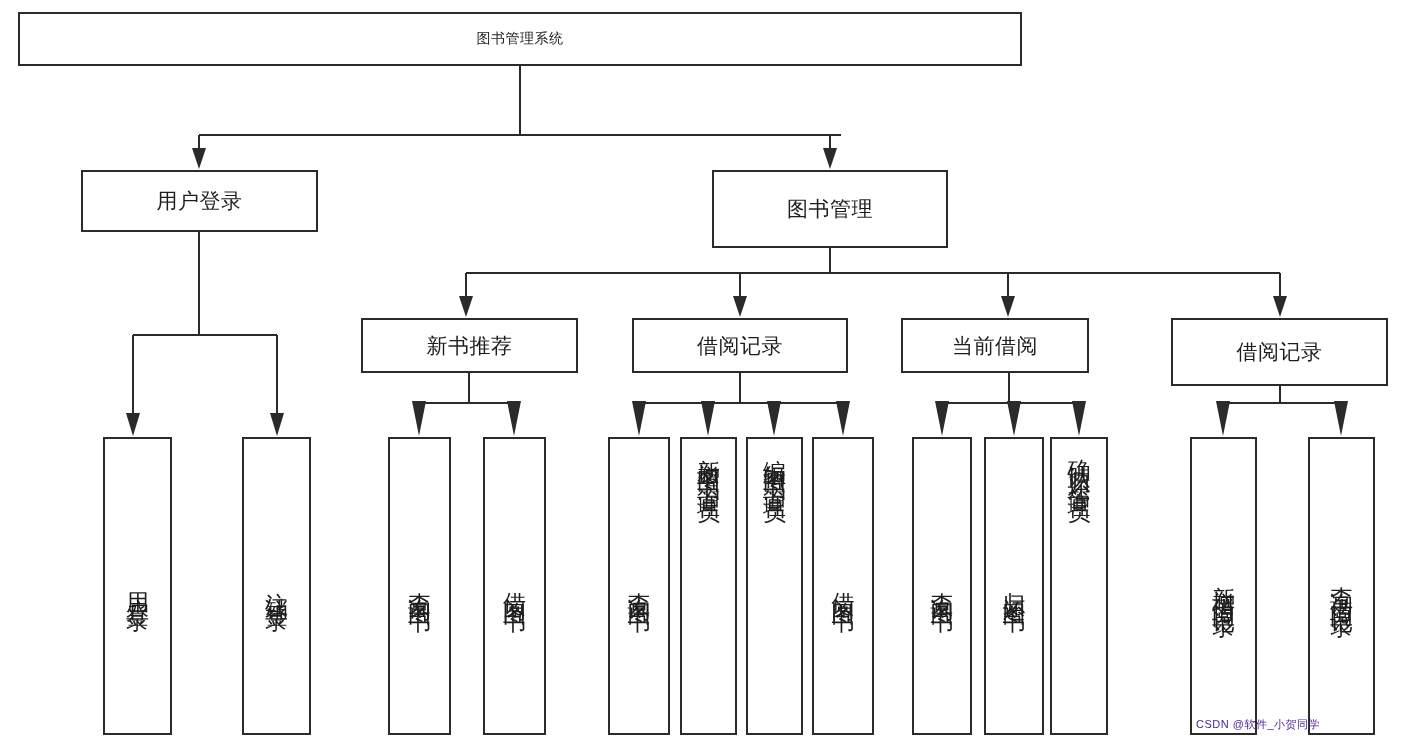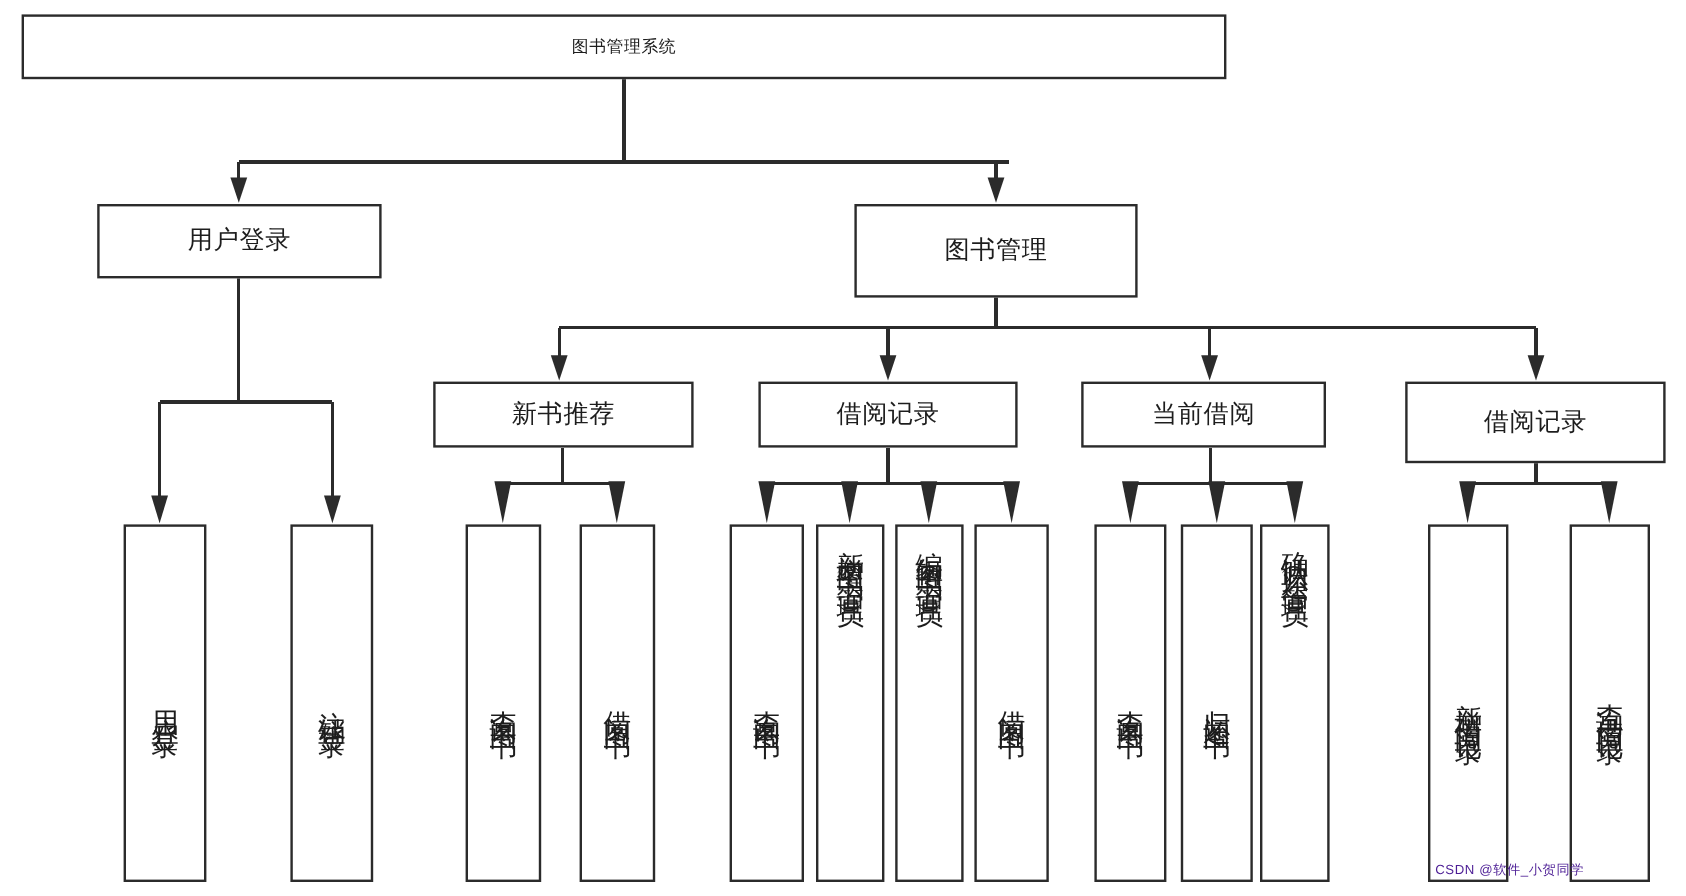--- a/index.html
+++ b/index.html
@@ -173,21 +173,21 @@
   <div class="node horiz" style="left:712px;top:170px;width:236px;height:78px;">
     <span class="label">图书管理</span>
   </div>
 
   <div class="node horiz" style="left:361px;top:318px;width:217px;height:55px;">
     <span class="label">新书推荐</span>
   </div>
   <div class="node horiz" style="left:632px;top:318px;width:216px;height:55px;">
     <span class="label">借阅记录</span>
   </div>
-  <div class="node horiz" style="left:901px;top:318px;width:204px;height:55px;">
+  <div class="node horiz" style="left:901px;top:318px;width:188px;height:55px;">
     <span class="label">当前借阅</span>
   </div>
   <div class="node horiz" style="left:1171px;top:318px;width:217px;height:68px;">
     <span class="label">借阅记录</span>
   </div>
 
   <div class="node vert centered" style="left:103px;top:437px;width:69px;height:298px;">
     <span class="label">用户登录</span>
   </div>
   <div class="node vert centered" style="left:242px;top:437px;width:69px;height:298px;">

